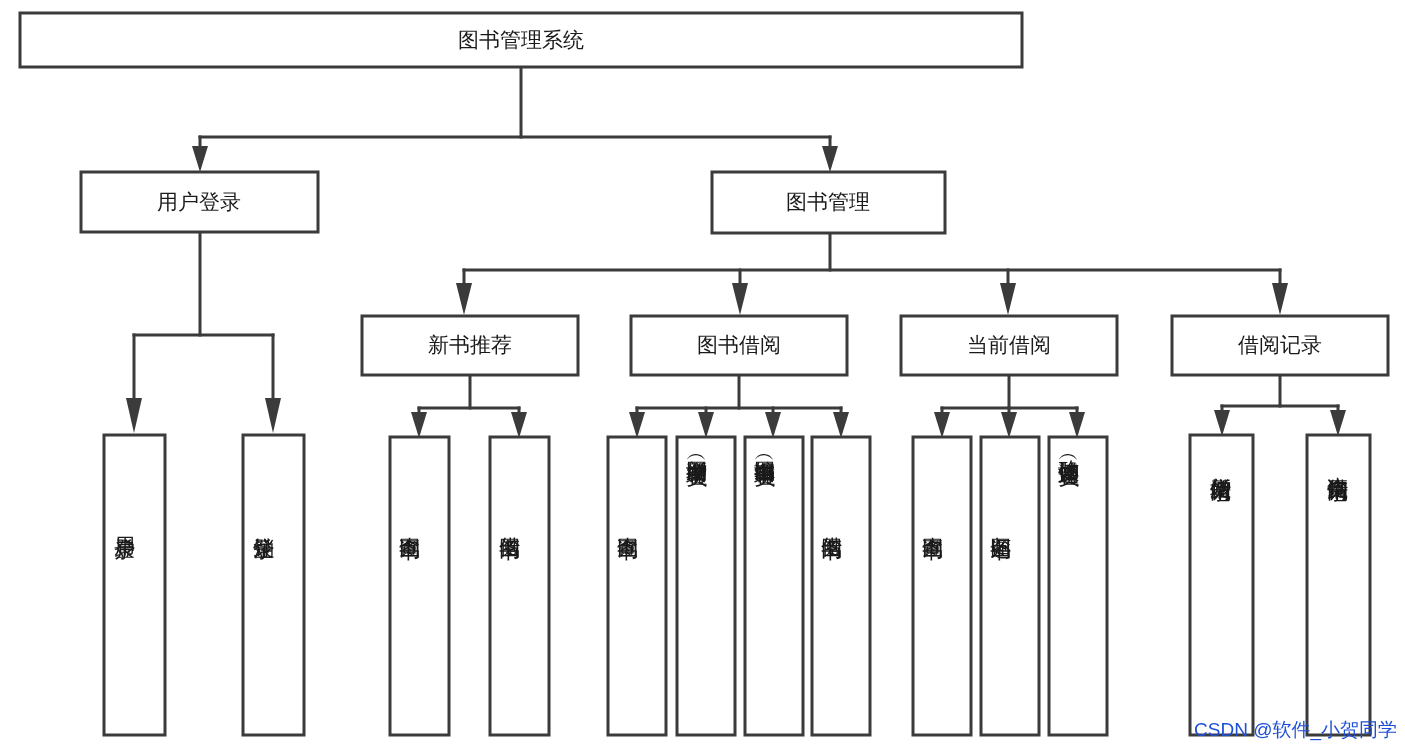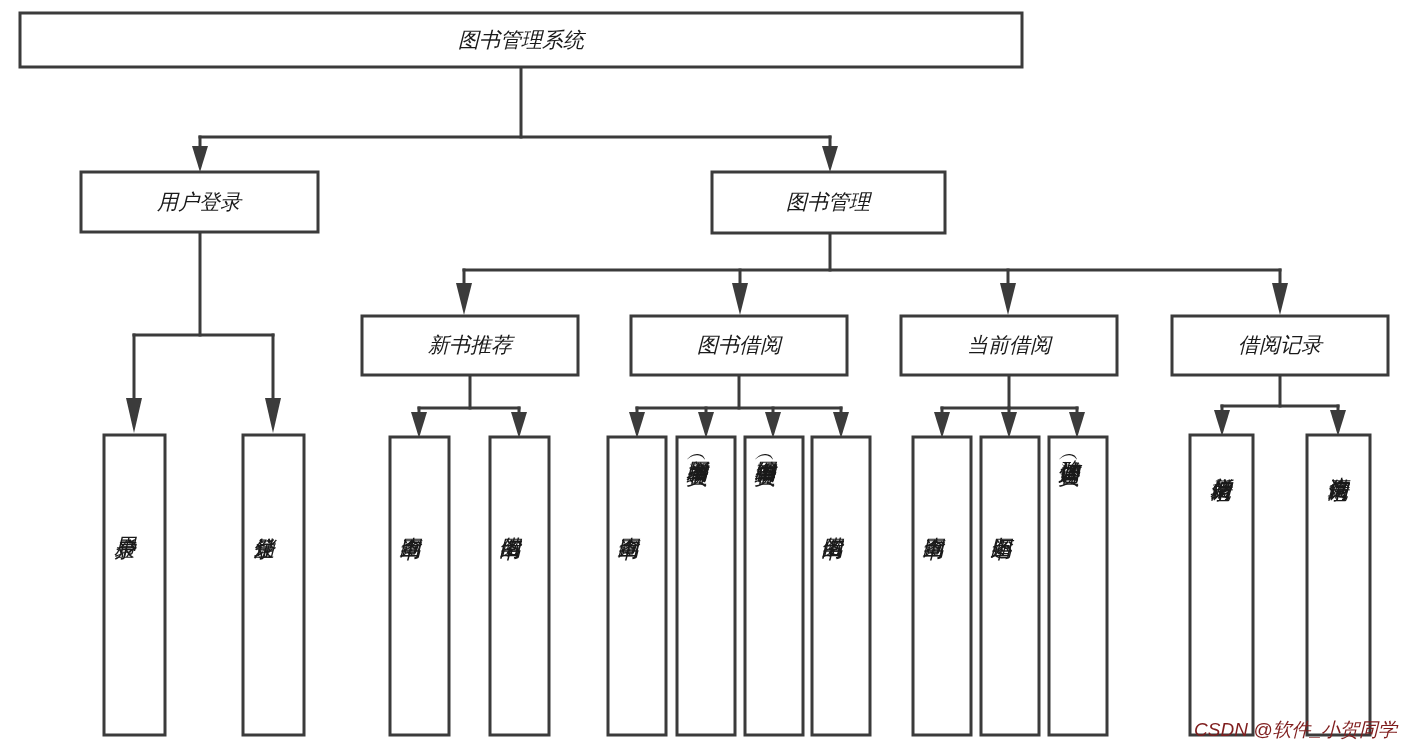--- a/index.html
+++ b/index.html
@@ -11,21 +11,20 @@
     width: 1405px;
     height: 747px;
     font-family: "Liberation Sans", "DejaVu Sans", sans-serif;
     overflow: hidden;
     position: relative;
   }
   #diagram-root {
     position: relative;
     width: 1405px;
     height: 747px;
-    font-style: italic;
   }
   svg.diagram-canvas {
     position: absolute;
     left: 0;
     top: 0;
     width: 1405px;
     height: 747px;
   }
   .node-box {
     fill: #ffffff;
@@ -62,21 +61,21 @@
     white-space: nowrap;
     text-align: left;
     user-select: none;
   }
   .watermark {
     position: absolute;
     right: 8px;
     bottom: 4px;
     font-family: "Liberation Sans", "DejaVu Sans", sans-serif;
     font-size: 19px;
-    color: #7f1d1d;
+    color: #1d4ed8;
     white-space: nowrap;
     user-select: none;
   }
 </style>
 </head>
 <body>
 
 <div id="diagram-root">
 
   <svg class="diagram-canvas" viewBox="0 0 1405 747">

